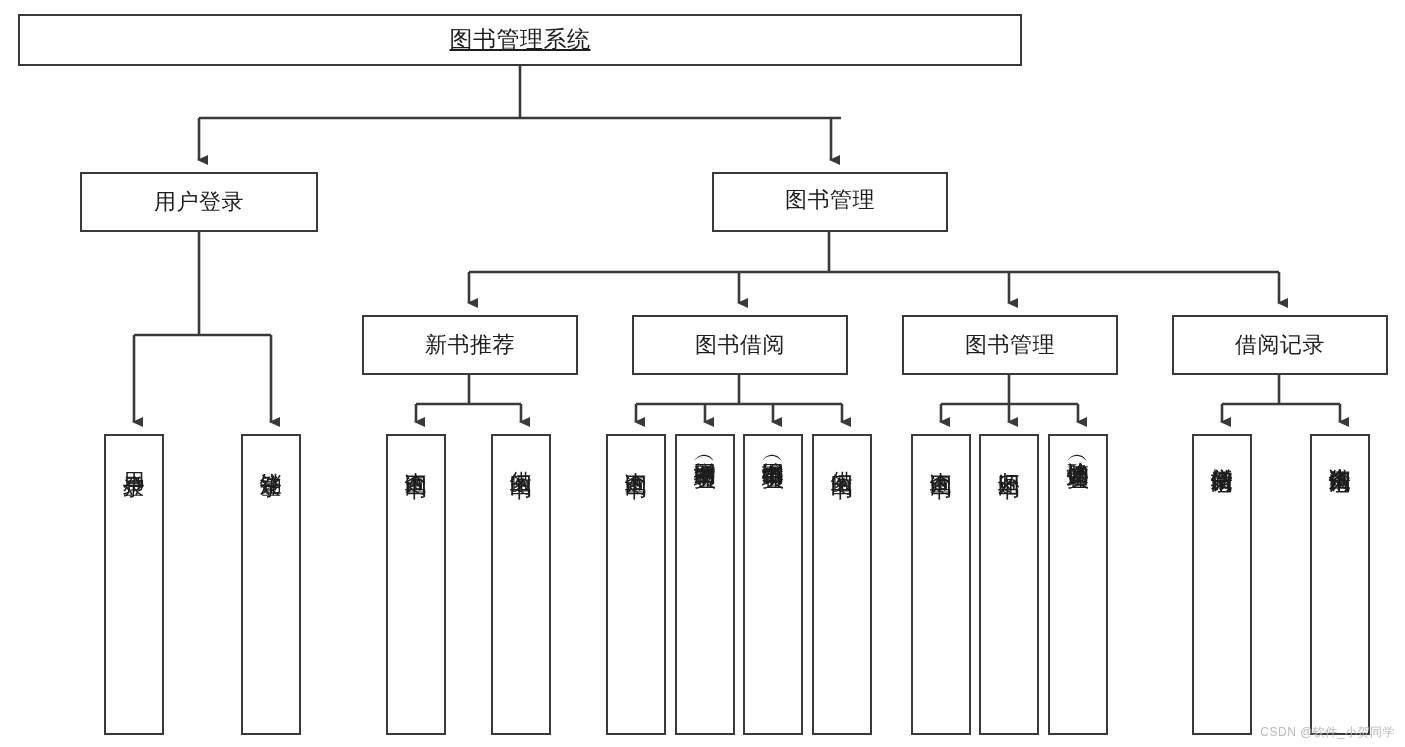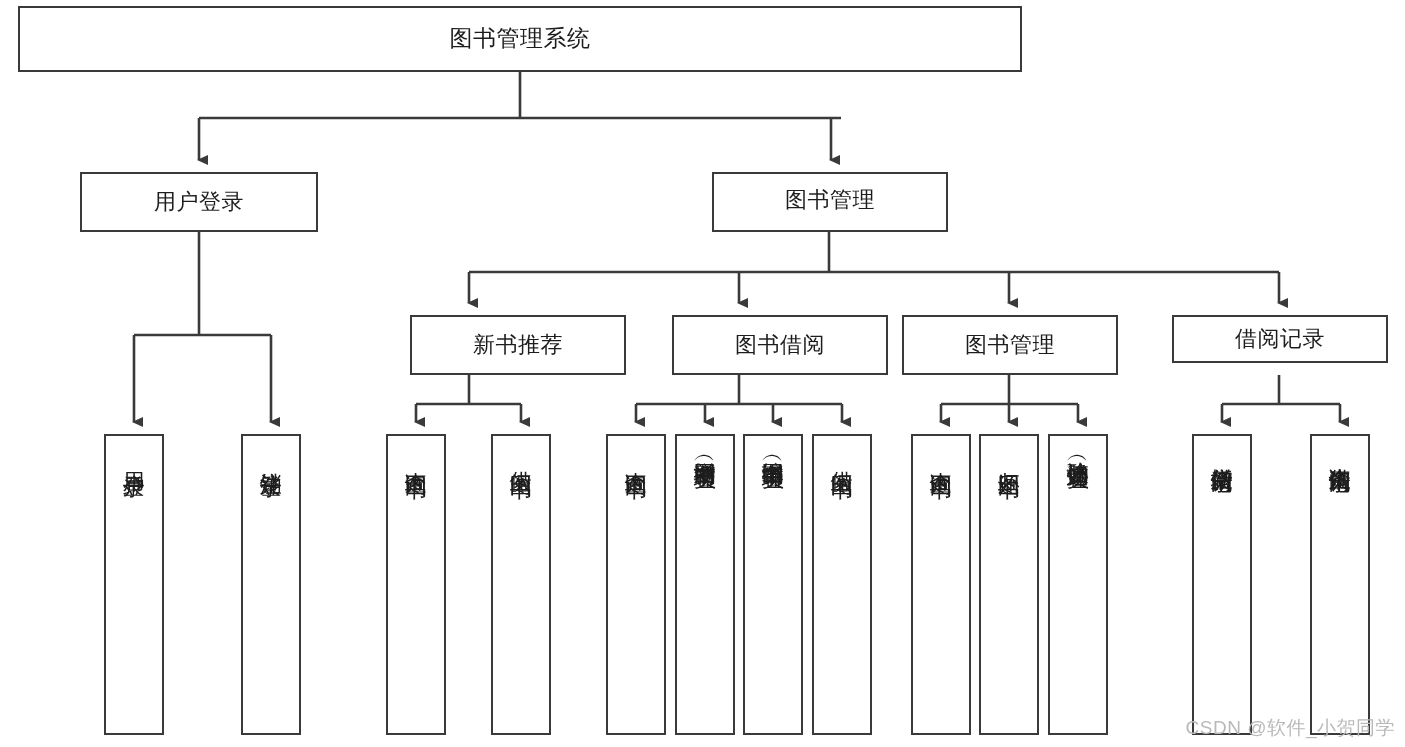--- a/index.html
+++ b/index.html
@@ -57,21 +57,21 @@
     white-space: nowrap;
     color: #1d1d1d;
   }
   .leaf-tall .vtext {
     letter-spacing: 1px;
   }
   .watermark {
     position: absolute;
     right: 10px;
     bottom: 6px;
-    font-size: 19px;
+    font-size: 12px;
     color: #b9b9b9;
     letter-spacing: 0.5px;
     white-space: nowrap;
   }
 </style>
 </head>
 <body>
 
 <div id="canvas">
 
@@ -119,29 +119,29 @@
       <path d="M1009,404 L1009,422" marker-end="url(#arrow)"></path>
       <path d="M1078,404 L1078,422" marker-end="url(#arrow)"></path>
 
       <path d="M1279,375 L1279,404"></path>
       <path d="M1222,404 L1340,404"></path>
       <path d="M1222,404 L1222,422" marker-end="url(#arrow)"></path>
       <path d="M1340,404 L1340,422" marker-end="url(#arrow)"></path>
     </g>
   </svg>
 
-  <div class="node horiz root" style="left:18px; top:6px; width:1004px; height:66px;">图书管理系统</div>
+  <div class="node horiz root" style="left:18px; top:14px; width:1004px; height:52px;text-decoration:underline;">图书管理系统</div>
 
   <div class="node horiz" style="left:80px; top:172px; width:238px; height:60px;">用户登录</div>
   <div class="node horiz" style="left:712px; top:172px; width:236px; height:60px;font-family:Liberation Mono, monospace;">图书管理</div>
 
-  <div class="node horiz" style="left:362px; top:315px; width:216px; height:60px;margin-left:48px;">新书推荐</div>
-  <div class="node horiz" style="left:632px; top:315px; width:216px; height:60px;margin-left:40px;">图书借阅</div>
+  <div class="node horiz" style="left:362px; top:315px; width:216px; height:60px;">新书推荐</div>
+  <div class="node horiz" style="left:632px; top:315px; width:216px; height:60px;">图书借阅</div>
   <div class="node horiz" style="left:902px; top:315px; width:216px; height:60px;">图书管理</div>
-  <div class="node horiz" style="left:1172px; top:315px; width:216px; height:48px;">借阅记录</div>
+  <div class="node horiz" style="left:1172px; top:315px; width:216px; height:60px;">借阅记录</div>
 
   <div class="node leaf" style="left:104px; top:434px; width:60px; height:301px;">
     <span class="vtext">用户登录</span>
   </div>
   <div class="node leaf" style="left:241px; top:434px; width:60px; height:301px;">
     <span class="vtext">注销登录</span>
   </div>
 
   <div class="node leaf" style="left:386px; top:434px; width:60px; height:301px;">
     <span class="vtext">查询图书</span>

